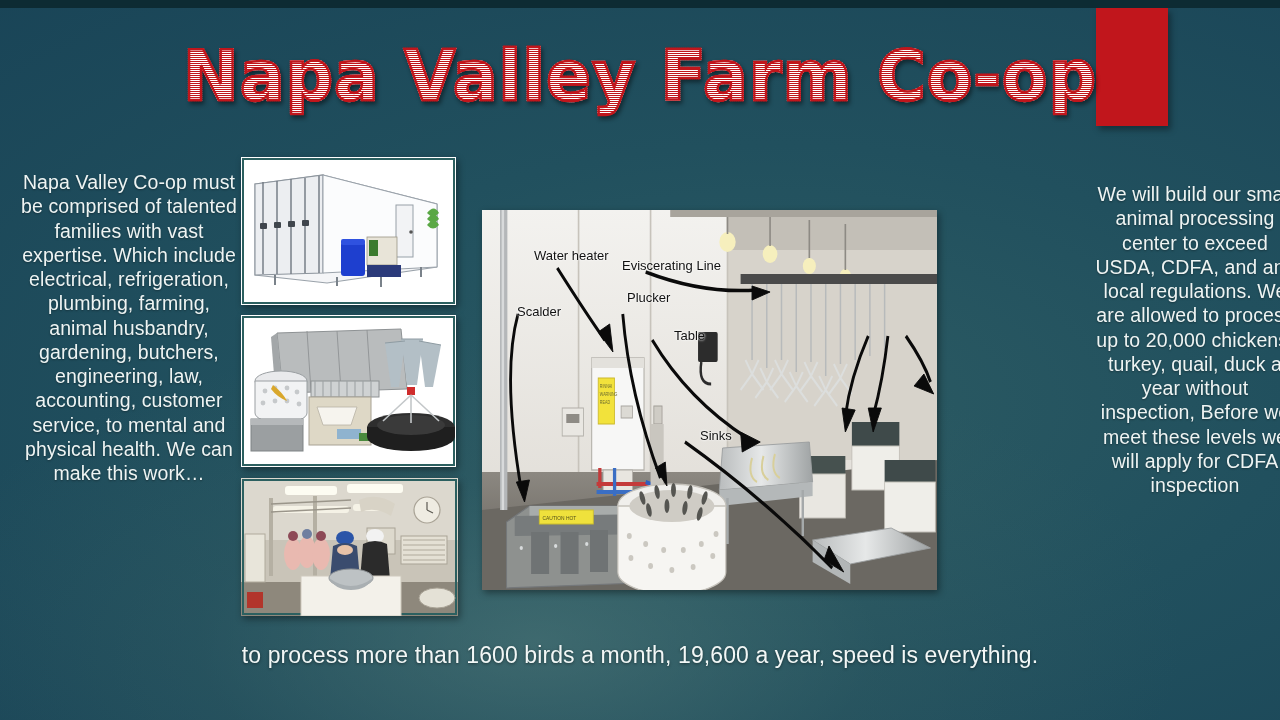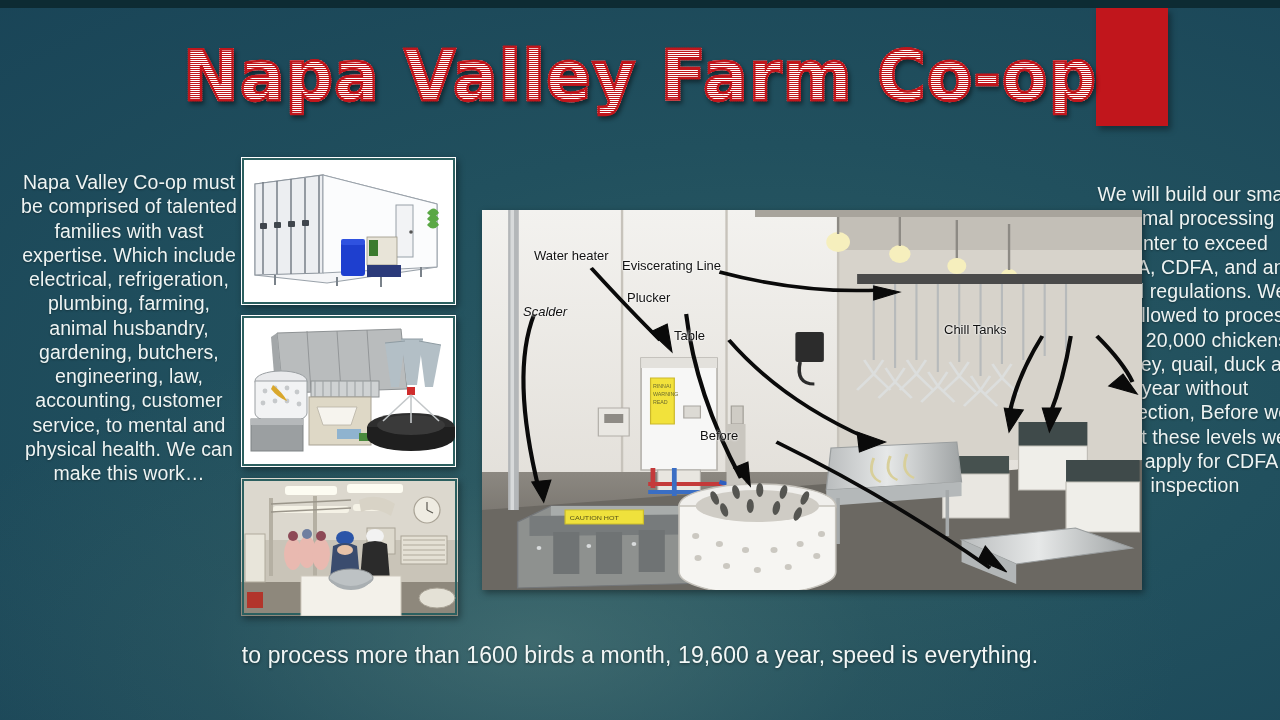--- a/index.html
+++ b/index.html
@@ -100,21 +100,21 @@
     position: absolute;
     background: #ffffff;
     overflow: hidden;
     box-shadow: 2px 3px 7px rgba(0,0,0,0.40);
   }
   .photo > svg { display: block; width: 100%; height: 100%; }
 
   #thumb-container { left: 241px; top: 149px;  width: 215px; height: 148px; padding: 0; }
   #thumb-equipment { left: 241px; top: 307px;  width: 215px; height: 152px; }
   #thumb-workers   { left: 241px; top: 470px;  width: 217px; height: 138px; background:#d9d3c8; }
-  #main-photo      { left: 482px; top: 202px;  width: 660px; height: 380px; background:#dedad4; }
+  #main-photo      { left: 482px; top: 202px;  width: 455px; height: 380px; background:#dedad4; }
 
   
   .photo-label {
     position: absolute;
     color: #111;
     font-size: 13px;
     font-family: "Liberation Sans", sans-serif;
     white-space: nowrap;
     text-shadow: 0 0 3px rgba(255,255,255,0.9), 0 0 2px rgba(255,255,255,0.9);
   }
@@ -497,24 +497,24 @@
         <polygon points="440 198 444 222 456 200"></polygon>
         <path d="M496 126 q-6 44 -18 80" stroke-width="3.5" fill="none"></path>
         <polygon points="472 198 478 222 488 198"></polygon>
         <path d="M518 126 q22 26 30 46" stroke-width="3.5" fill="none"></path>
         <polygon points="540 164 552 184 528 176"></polygon>
       </g>
     </svg>
 
     <div class="photo-label" style="left:52px;  top:38px;">Water heater</div>
     <div class="photo-label" style="left:140px; top:48px;">Eviscerating Line</div>
-    <div class="photo-label" style="left: 41px; top: 94px; font-style: italic;">Scalder</div>
+    <div class="photo-label" style="left: 35px; top: 94px;">Scalder</div>
     <div class="photo-label" style="left: 145px; top: 80px;">Plucker</div>
     <div class="photo-label" style="left: 192px; top: 118px;">Table</div>
     <div class="photo-label" style="left: 462px; top: 112px;">Chill Tanks</div>
-    <div class="photo-label" style="left: 218px; top: 218px;">Before</div>
+    <div class="photo-label" style="left: 218px; top: 218px;">Sinks</div>
   </div>
 
   <div id="caption">
     <div>to process more than 1600 birds a month, 19,600 a year, speed is everything.</div>
   </div>
 
 </div>
 
 </body></html>

